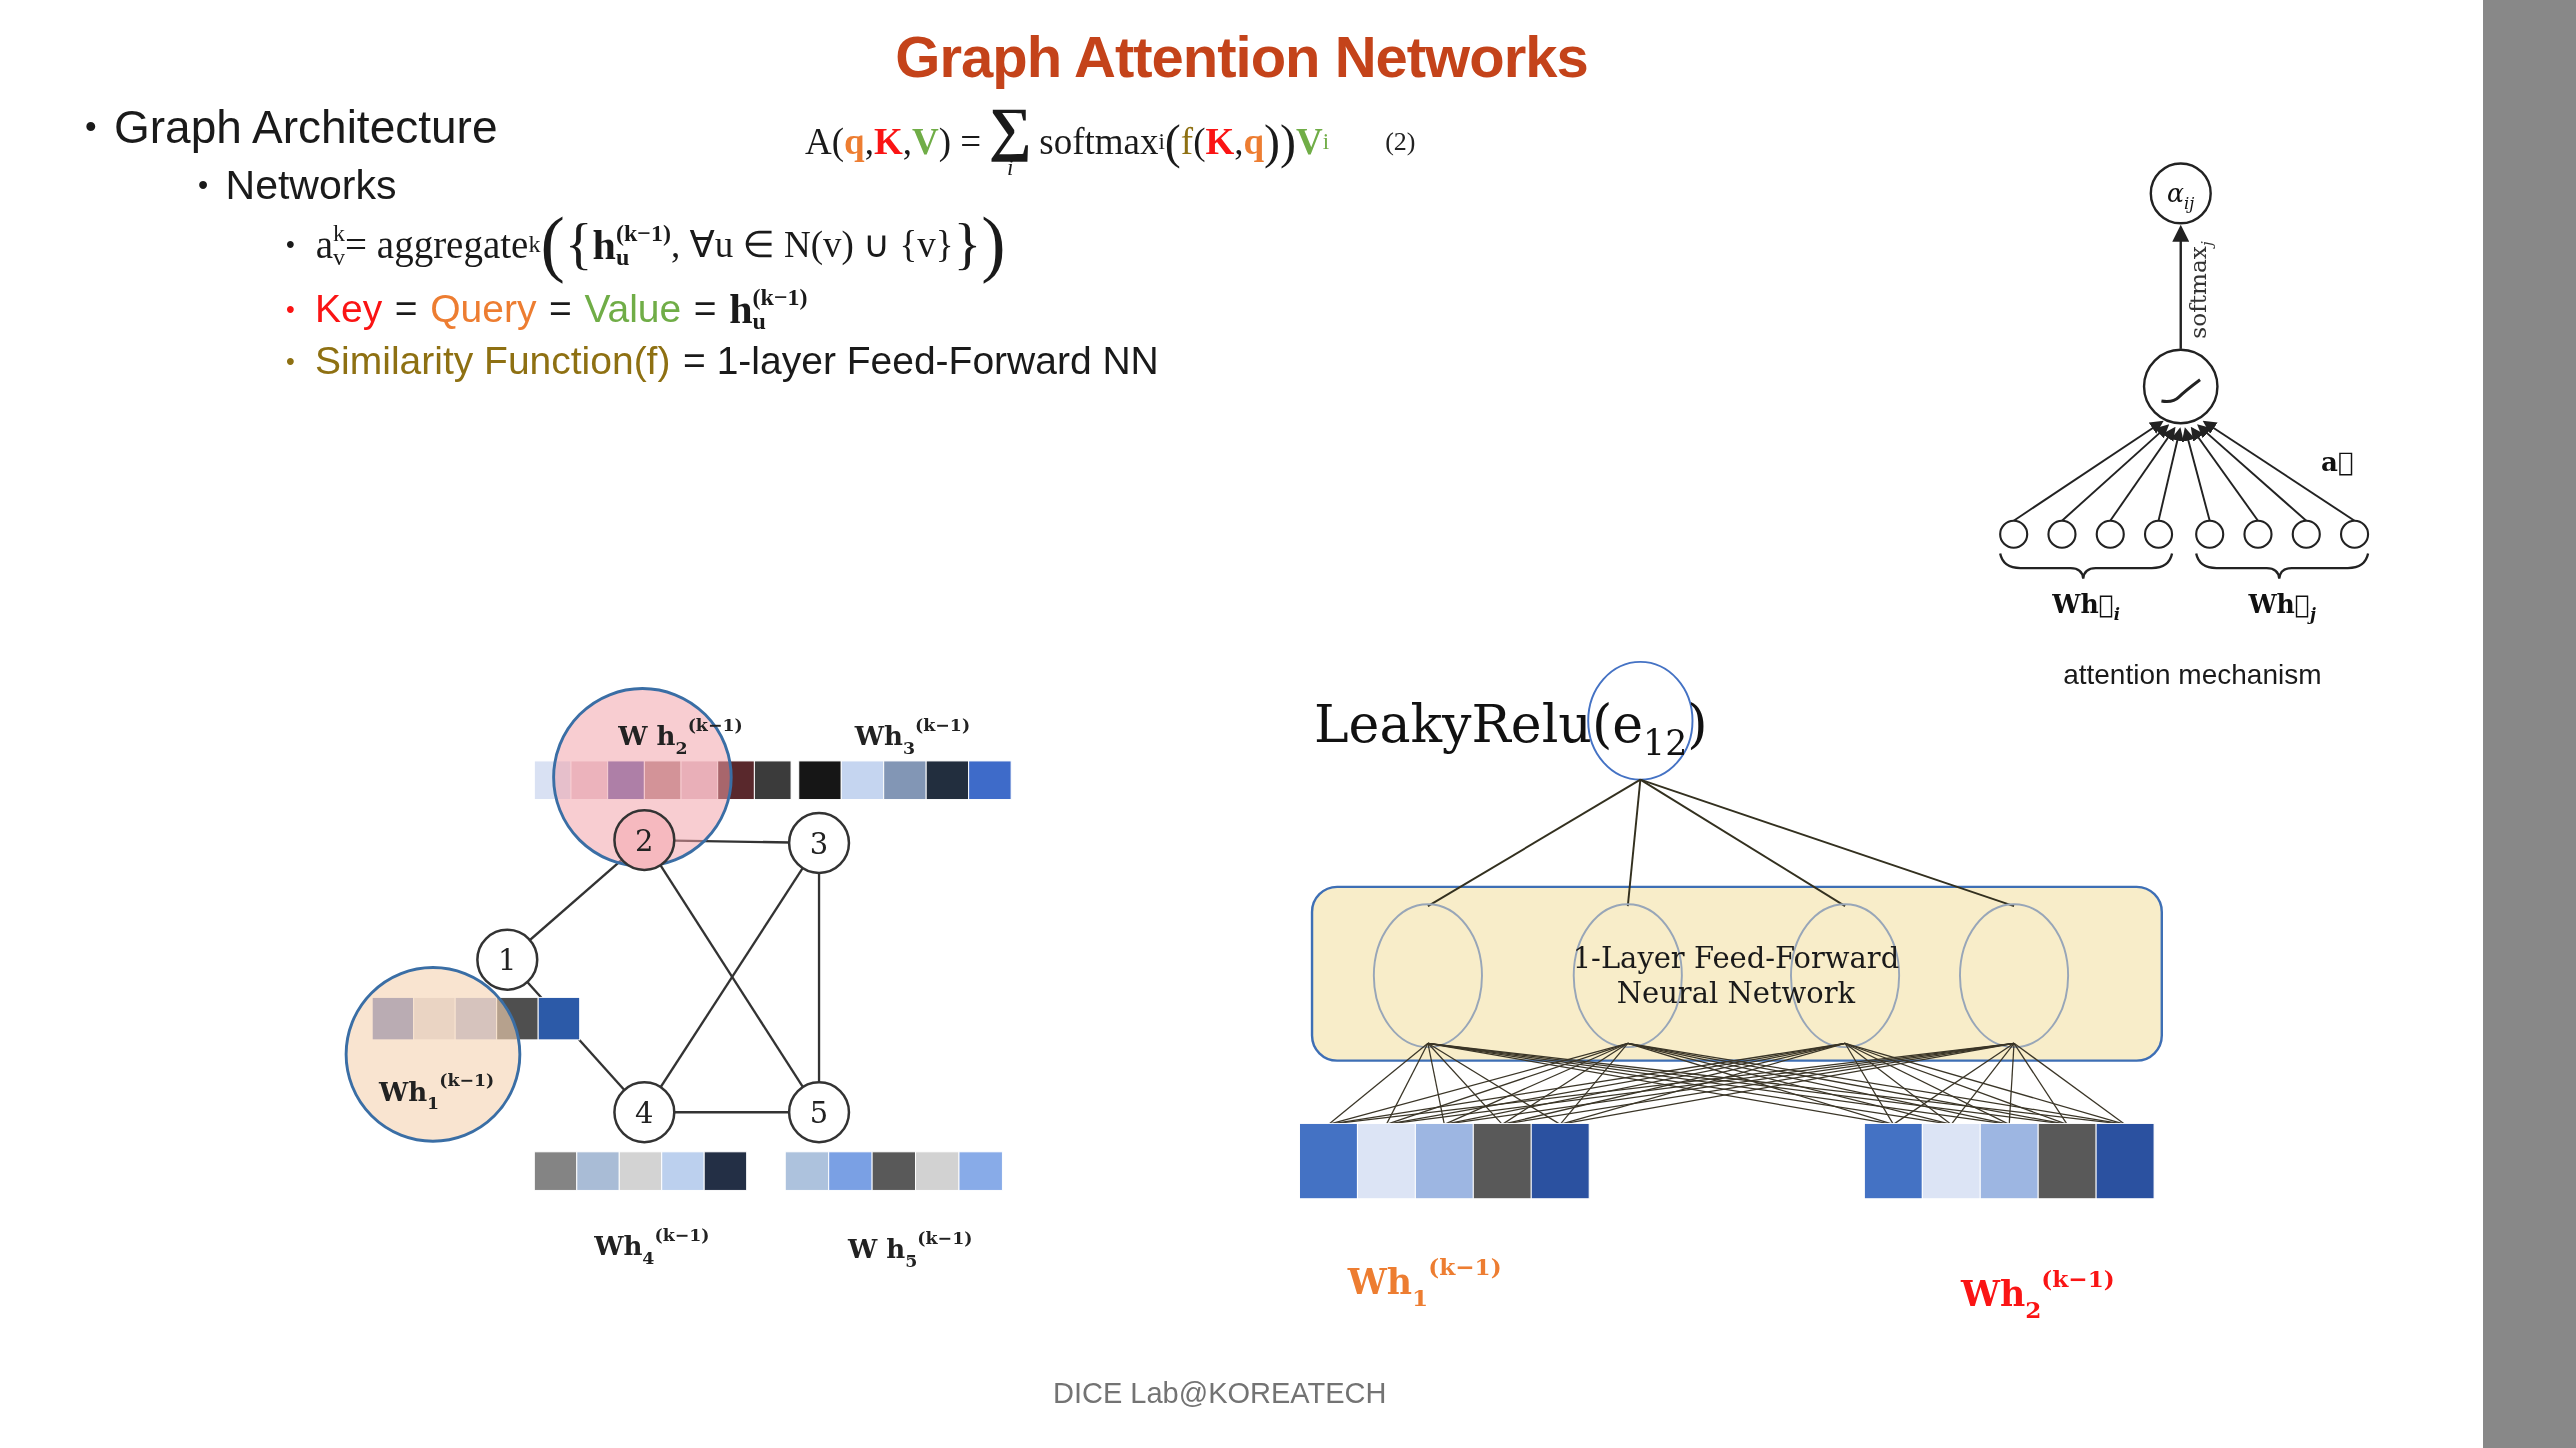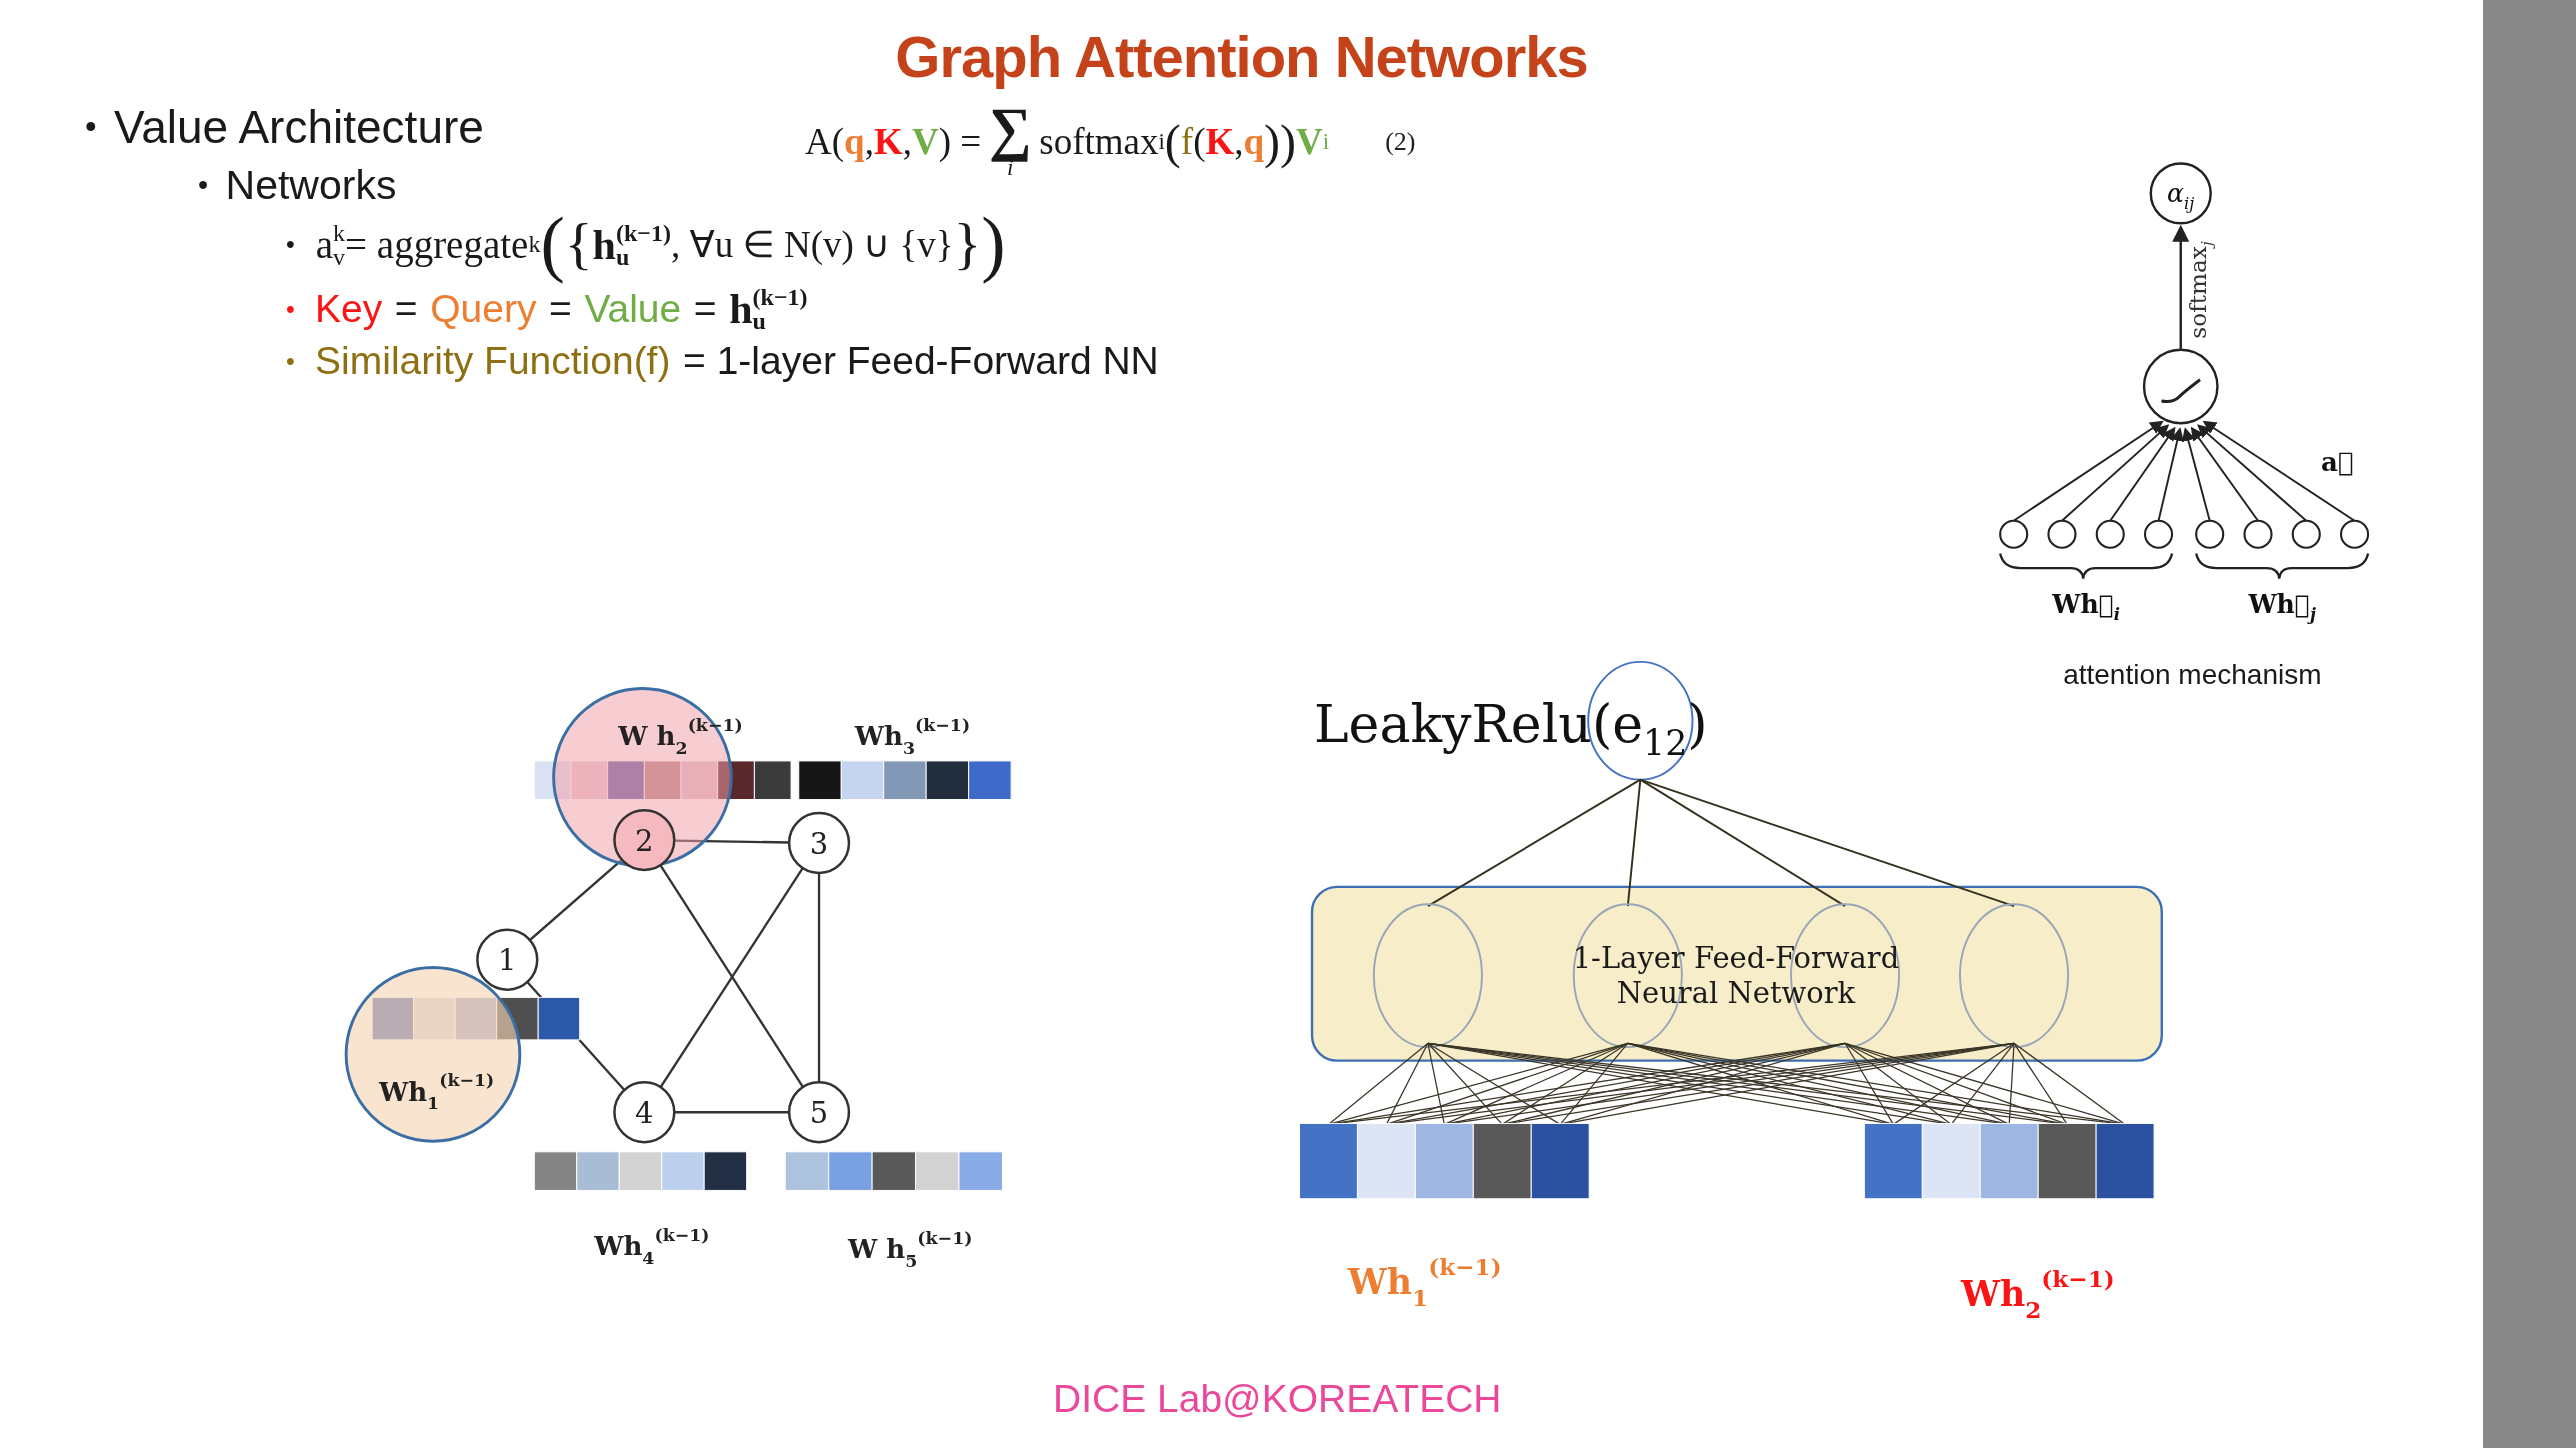--- a/index.html
+++ b/index.html
@@ -33,35 +33,35 @@
   sup.k{font-size:24px;}
   .hugeparen{font-size:73px;font-weight:200;line-height:0.8;}
   .bigbrace{font-size:58px;font-weight:300;line-height:0.8;}
   
   #keyline{left:286px;top:282px;height:54px;display:flex;align-items:center;font-size:39px;gap:12.6px;}
   #keyline .bullet{font-size:25px;margin-right:7.7px;}
   #simline{left:286px;top:336px;height:50px;display:flex;align-items:center;font-size:39px;gap:12.6px;}
   #simline .bullet{font-size:25px;margin-right:7.7px;}
   .hterm{font-family:"Liberation Serif",serif;font-weight:bold;font-size:42px;display:inline-flex;align-items:center;}
   
-  #footer-lab{left:1053px;top:1377px;font-size:39px;color:#ec4899;}
+  #footer-lab{left:1053px;top:1377px;font-size:29px;color:#737373;}
   #footer-page{left:2488px;top:1377px;font-size:29px;color:#ef4444;}
   svg text{font-family:"DejaVu Serif",serif;}
   svg .sans{font-family:"Liberation Sans",sans-serif;}
 </style>
 </head>
 <body>
 
 <div id="slide">
 
   <div id="title" class="abs" style="color:#C4431A;">Graph Attention Networks</div>
 
   <div id="l1" class="abs line">
     <span class="bullet">•</span>
-    <span>Value Architecture</span>
+    <span>Graph Architecture</span>
   </div>
 
   <div id="eq2" class="abs">
     <span>A(</span>
       <span class="bold" style="color:#ED7D31;">q</span>
       <span>, </span>
       <span class="bold" style="color:#FA1414;">K</span>
       <span>, </span>
       <span class="bold" style="color:#70AD47;">V</span>
       <span>) =</span>

